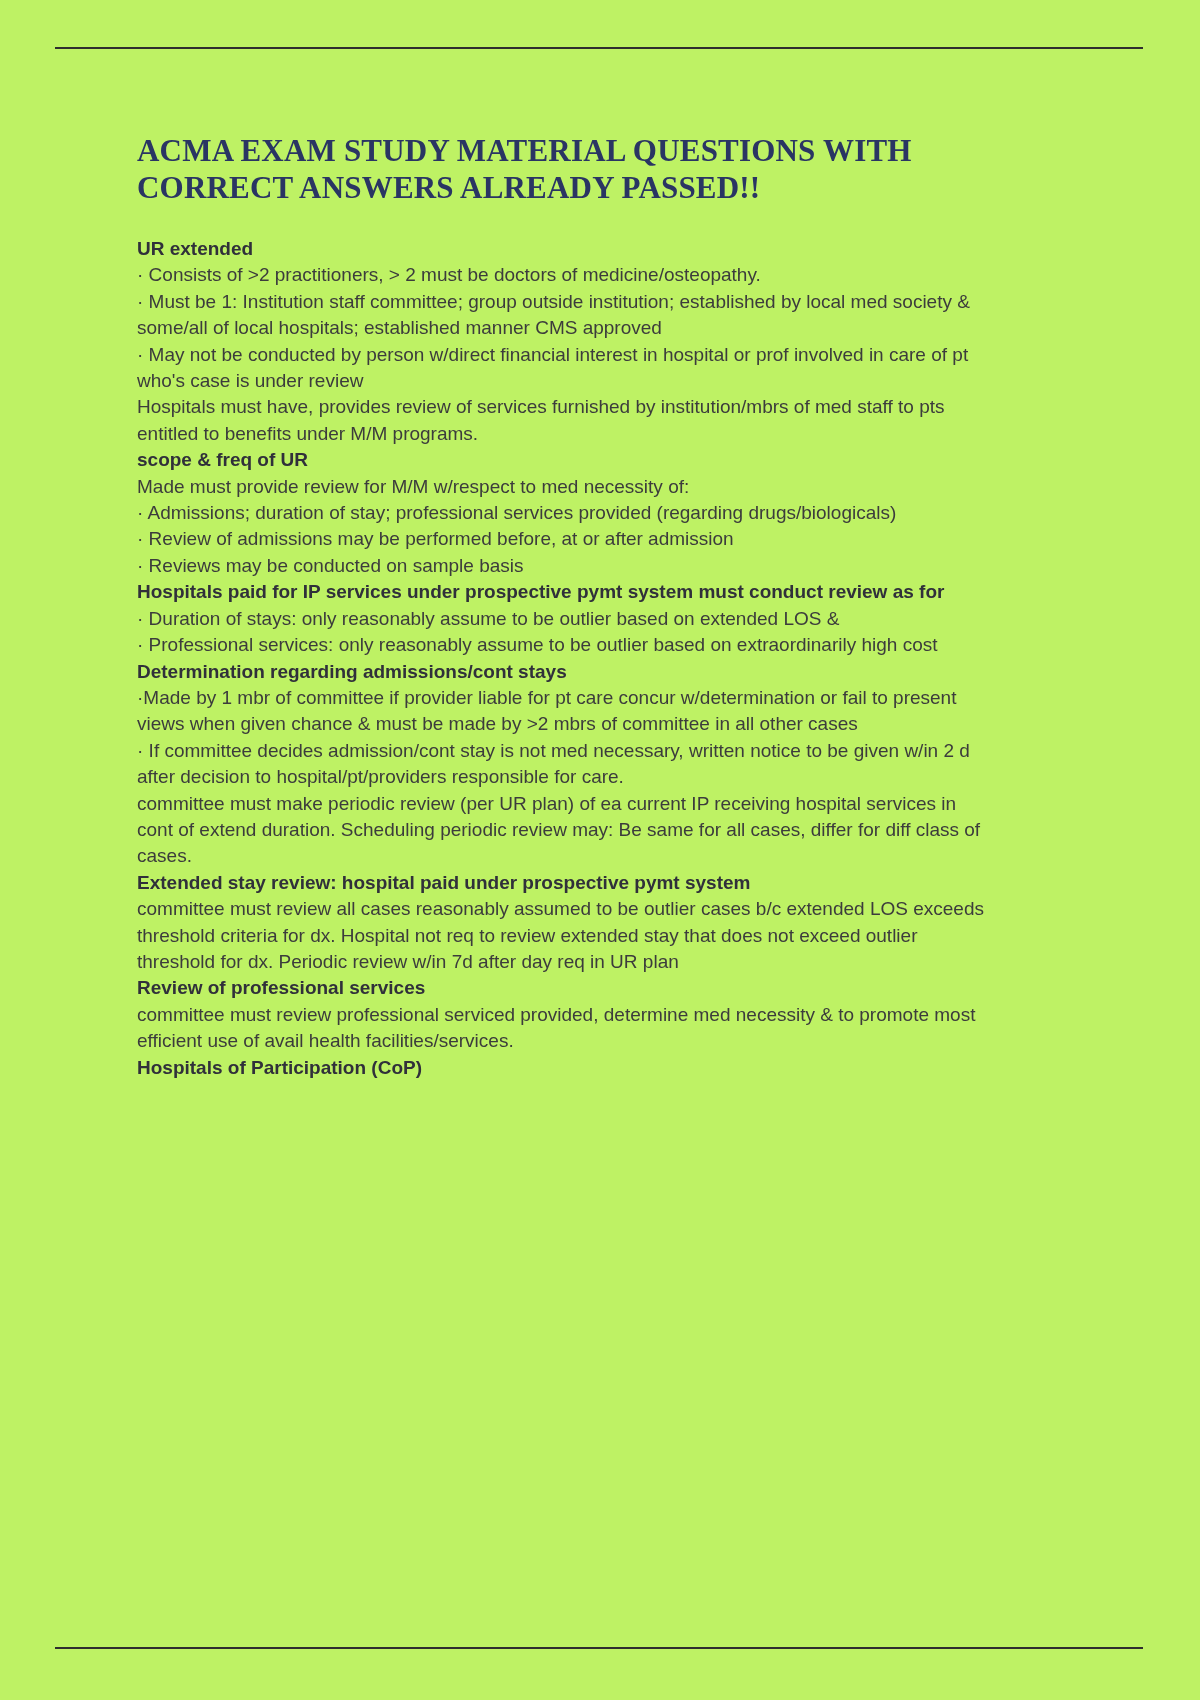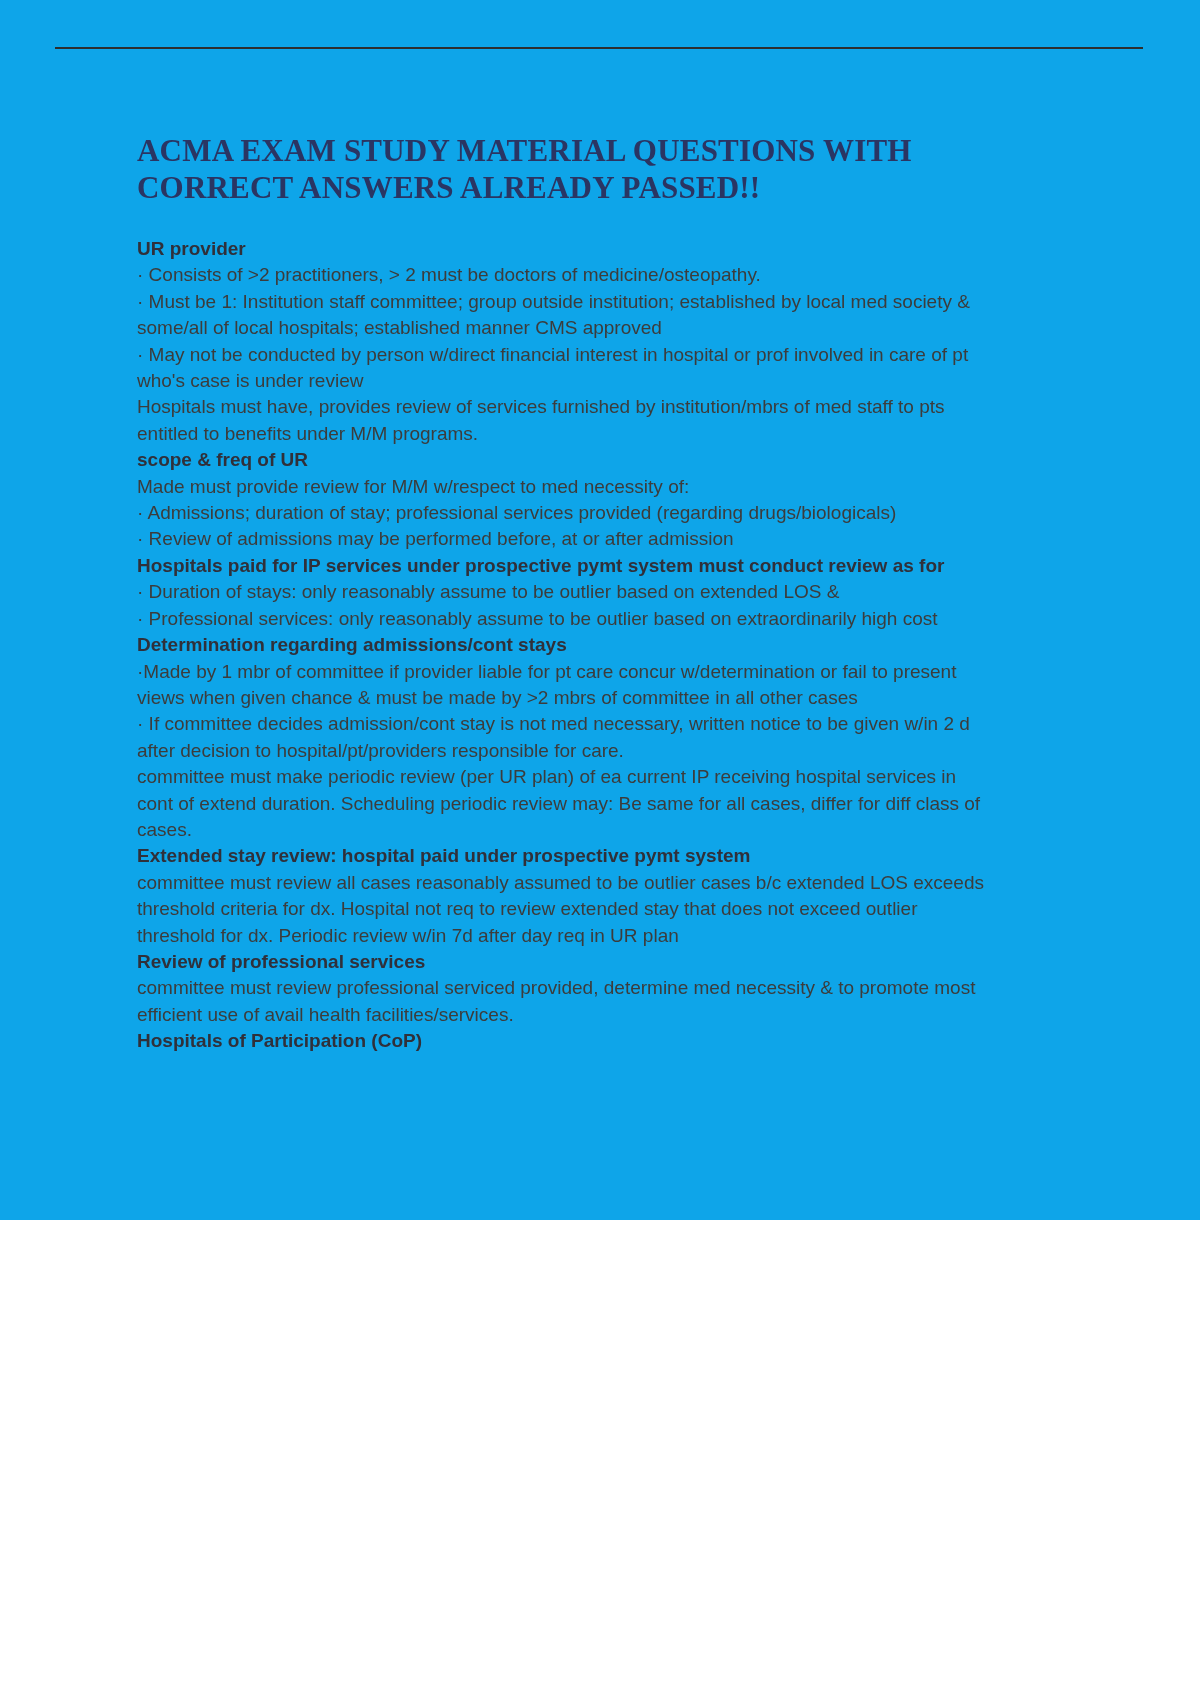--- a/index.html
+++ b/index.html
@@ -3,22 +3,22 @@
 <meta charset="utf-8">
 <style>
   html, body {
     margin: 0;
     padding: 0;
     background: #ffffff;
   }
   .page {
     position: relative;
     width: 1200px;
-    height: 1220px;
-    background: #0ea5e9;
+    height: 1700px;
+    background: #bef264;
     overflow: hidden;
     font-family: "Liberation Sans", sans-serif;
   }
   .rule {
     position: absolute;
     left: 55px;
     right: 57px;
     height: 0;
     border: none;
     border-top: 2px solid #2e2e2e;
@@ -54,29 +54,30 @@
   }
 </style>
 </head>
 <body>
 
 <div class="page">
   <hr class="rule top">
   <div class="content">
     <h1 class="doc-title">ACMA EXAM STUDY MATERIAL QUESTIONS WITH CORRECT ANSWERS ALREADY PASSED!!</h1>
     <div class="sections" id="sections">
-        <p class="heading">UR provider</p>
+        <p class="heading">UR extended</p>
         <p class="body-line">· Consists of &gt;2 practitioners, &gt; 2 must be doctors of medicine/osteopathy.</p>
         <p class="body-line">· Must be 1: Institution staff committee; group outside institution; established by local med society &amp; some/all of local hospitals; established manner CMS approved</p>
         <p class="body-line">· May not be conducted by person w/direct financial interest in hospital or prof involved in care of pt who's case is under review</p>
         <p class="body-line">Hospitals must have, provides review of services furnished by institution/mbrs of med staff to pts entitled to benefits under M/M programs.</p>
         <p class="heading">scope &amp; freq of UR</p>
         <p class="body-line">Made must provide review for M/M w/respect to med necessity of:</p>
         <p class="body-line">· Admissions; duration of stay; professional services provided (regarding drugs/biologicals)</p>
         <p class="body-line">· Review of admissions may be performed before, at or after admission</p>
+        <p class="body-line">· Reviews may be conducted on sample basis</p>
         <p class="heading">Hospitals paid for IP services under prospective pymt system must conduct review as for</p>
         <p class="body-line">· Duration of stays: only reasonably assume to be outlier based on extended LOS &amp;</p>
         <p class="body-line">· Professional services: only reasonably assume to be outlier based on extraordinarily high cost</p>
         <p class="heading">Determination regarding admissions/cont stays</p>
         <p class="body-line">·Made by 1 mbr of committee if provider liable for pt care concur w/determination or fail to present views when given chance &amp; must be made by &gt;2 mbrs of committee in all other cases</p>
         <p class="body-line">· If committee decides admission/cont stay is not med necessary, written notice to be given w/in 2 d after decision to hospital/pt/providers responsible for care.</p>
         <p class="body-line">committee must make periodic review (per UR plan) of ea current IP receiving hospital services in cont of extend duration. Scheduling periodic review may: Be same for all cases, differ for diff class of cases.</p>
         <p class="heading">Extended stay review: hospital paid under prospective pymt system</p>
         <p class="body-line">committee must review all cases reasonably assumed to be outlier cases b/c extended LOS exceeds threshold criteria for dx. Hospital not req to review extended stay that does not exceed outlier threshold for dx. Periodic review w/in 7d after day req in UR plan</p>
         <p class="heading">Review of professional services</p>

